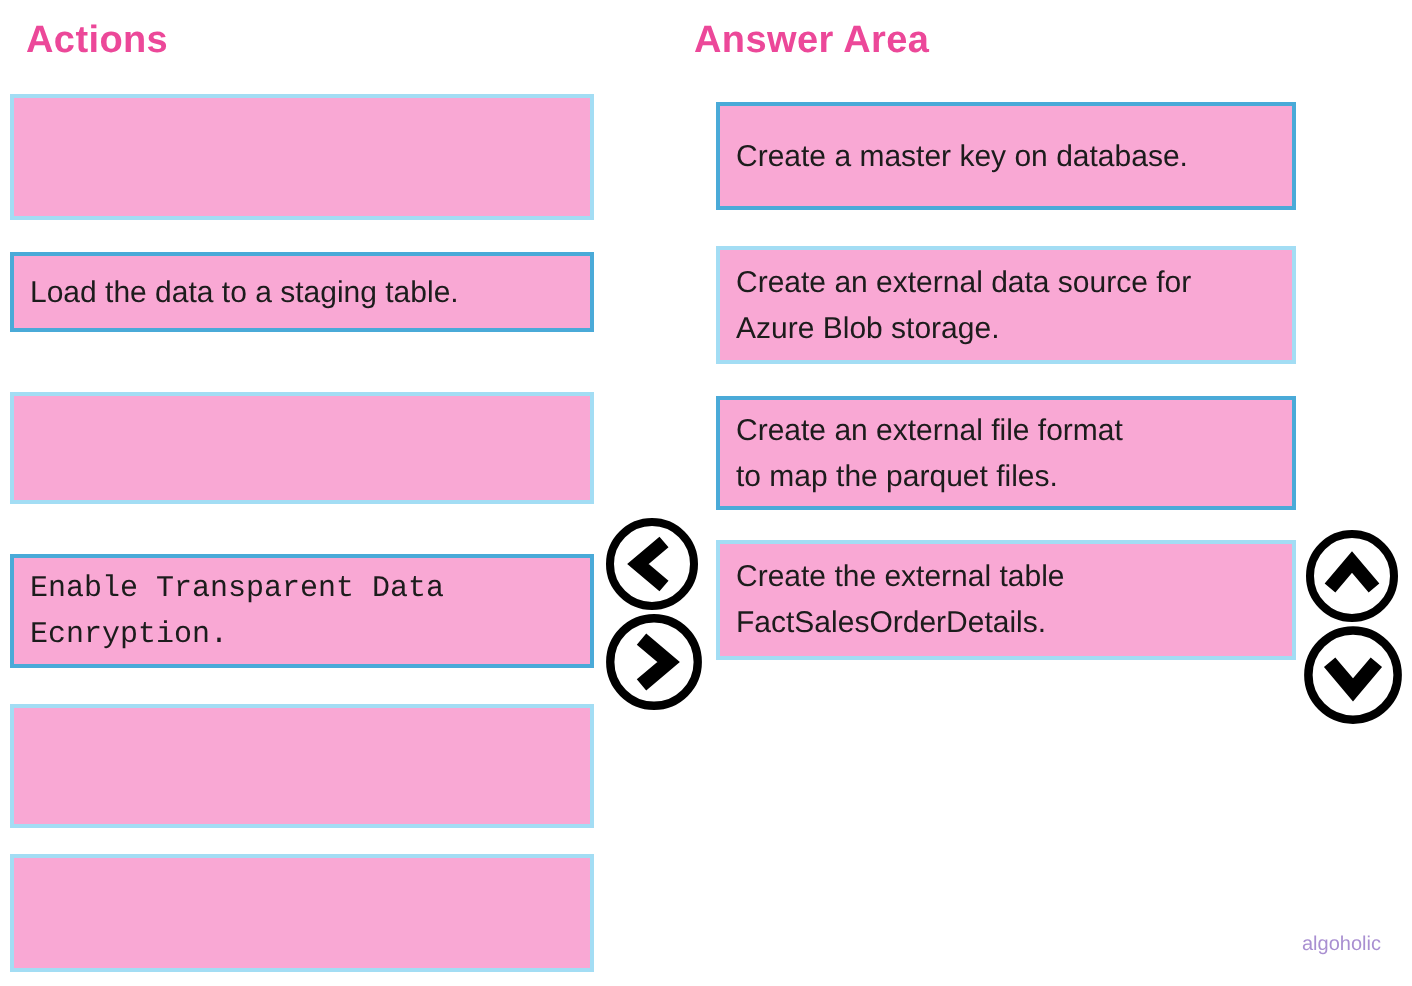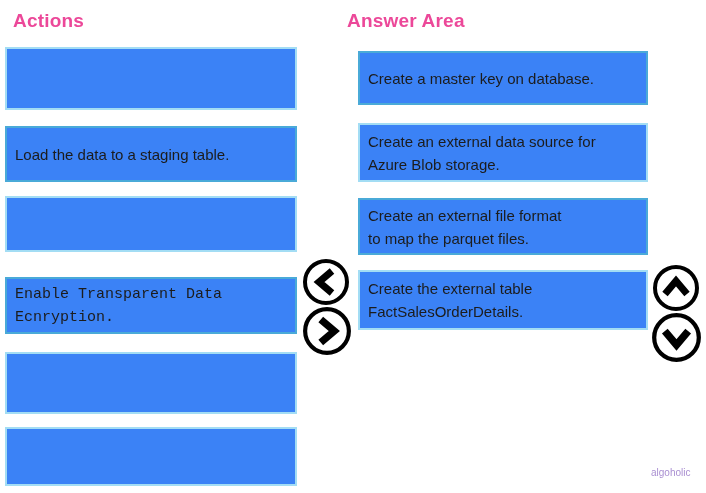--- a/index.html
+++ b/index.html
@@ -17,37 +17,37 @@
     font-size: 19px;
     font-weight: bold;
     color: #ec4899;
     letter-spacing: 0.2px;
   }
   .title-actions { left: 13px; top: 10px; }
   .title-answer  { left: 347px; top: 10px; }
 
   .box {
     position: absolute;
-    background: #3b82f6;
+    background: #f9a8d4;
     display: flex;
     align-items: center;
     font-size: 15px;
     line-height: 23px;
     color: #1c1c1c;
     white-space: pre-line;
     padding-left: 8px;
     padding-right: 6px;
   }
   .border-strong { border: 2px solid #4aaad8; }
   .border-light  { border: 2px solid #a3ddf4; }
 
   
   .lbox { left: 5px; width: 292px; }
   .eb1 { top: 47px;  height: 63px; }
-  .fb1 { top: 126px; height: 56px; text-align: right; }
+  .fb1 { top: 126px; height: 40px; text-align: right; }
   .eb2 { top: 196px; height: 56px; }
   .fb2 { top: 277px; height: 57px; font-family: Liberation Mono, monospace; }
   .eb3 { top: 352px; height: 62px; }
   .eb4 { top: 427px; height: 59px; }
 
   
   .rbox { left: 358px; width: 290px; }
   .ab1 { top: 51px;  height: 54px; }
   .ab2 { top: 123px; height: 59px; }
   .ab3 { top: 198px; height: 57px; }

